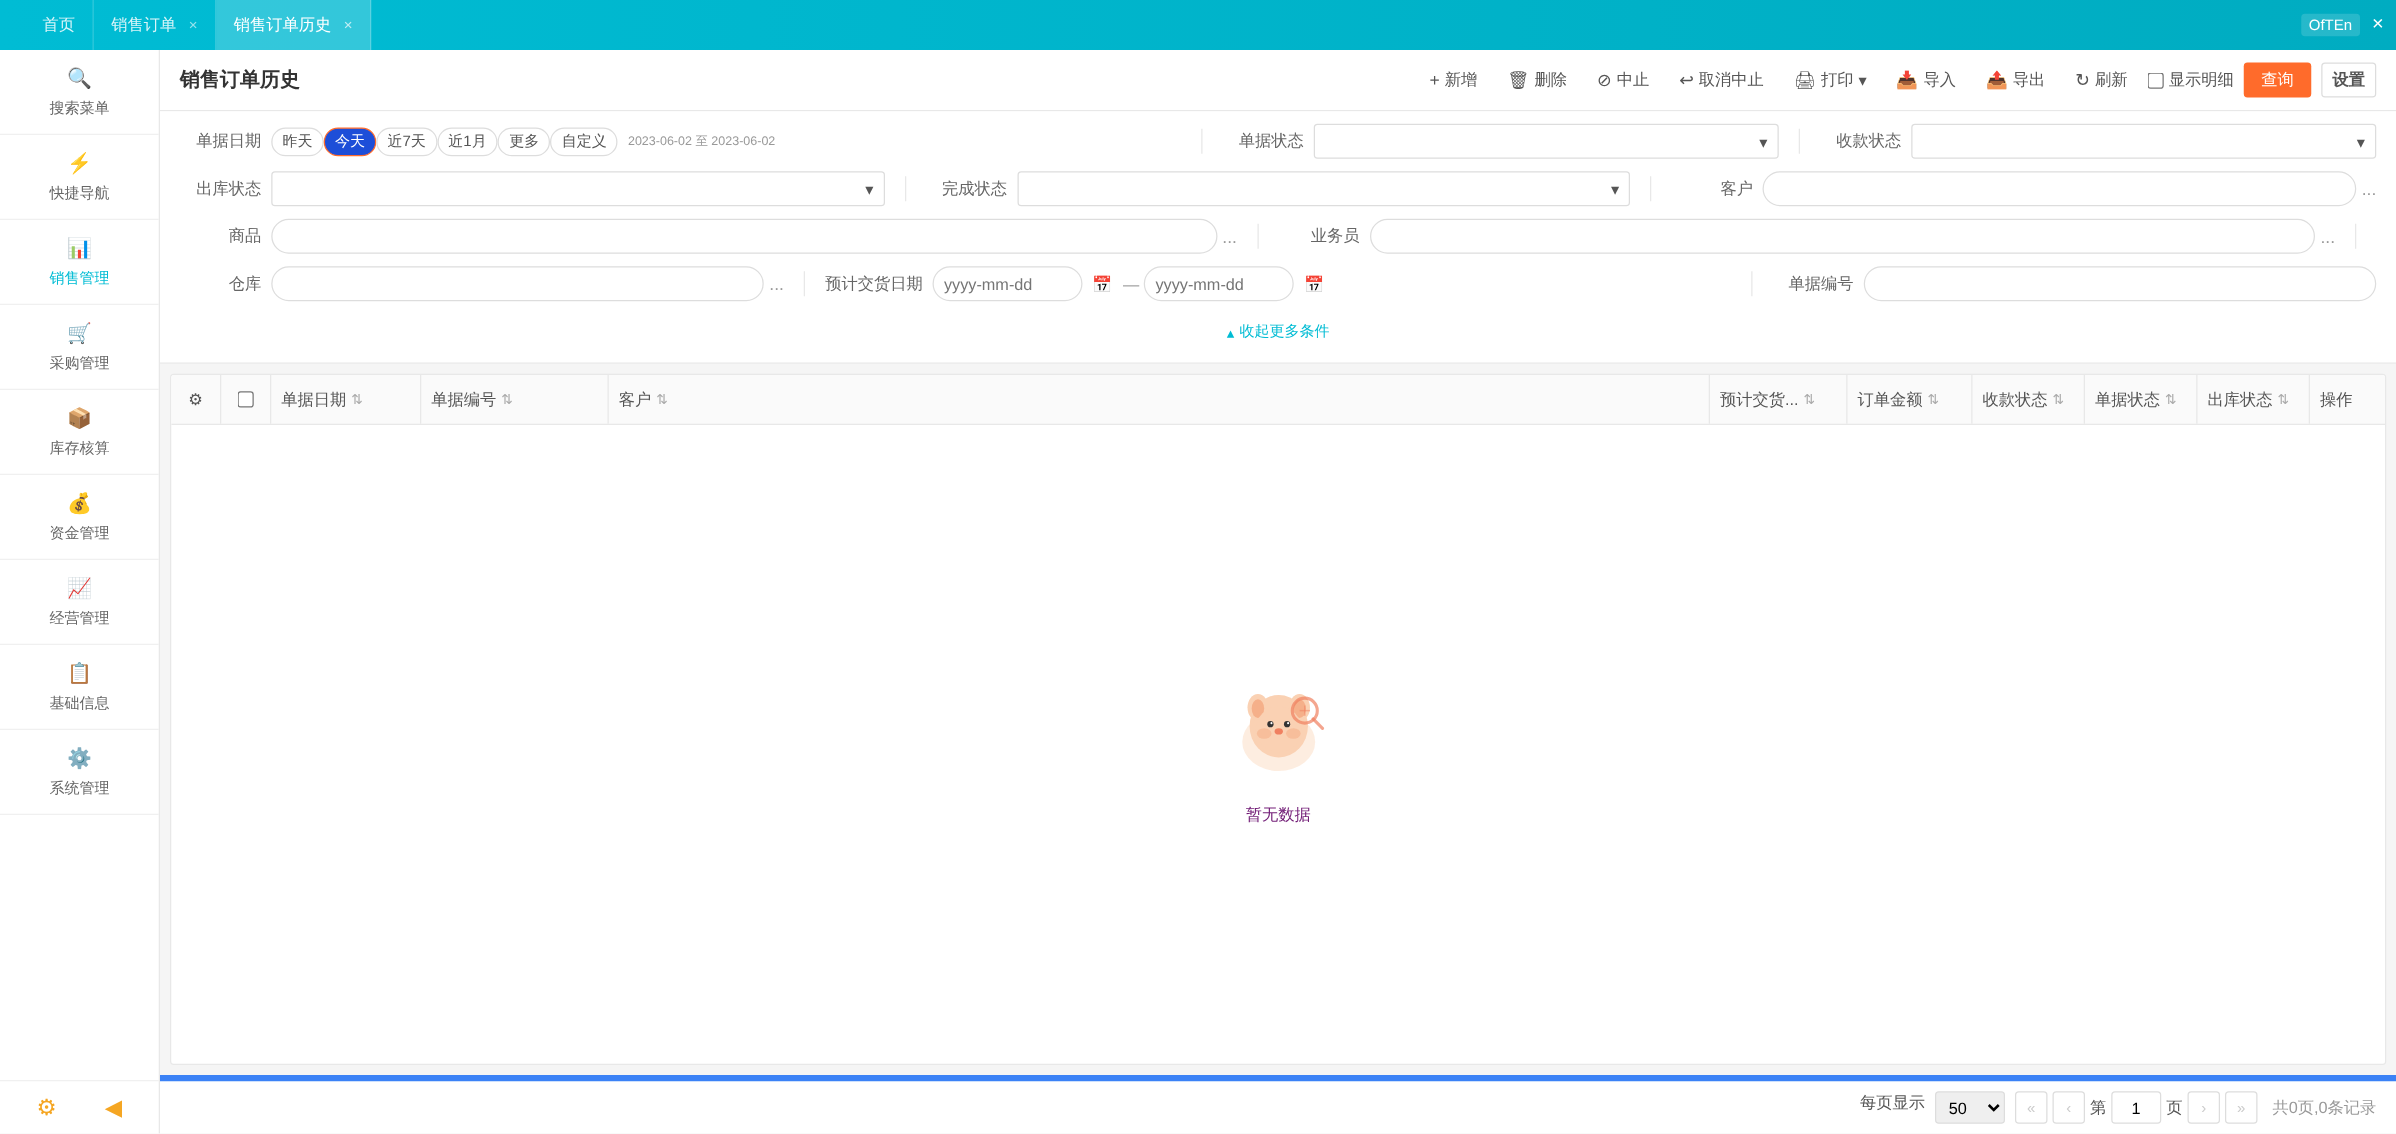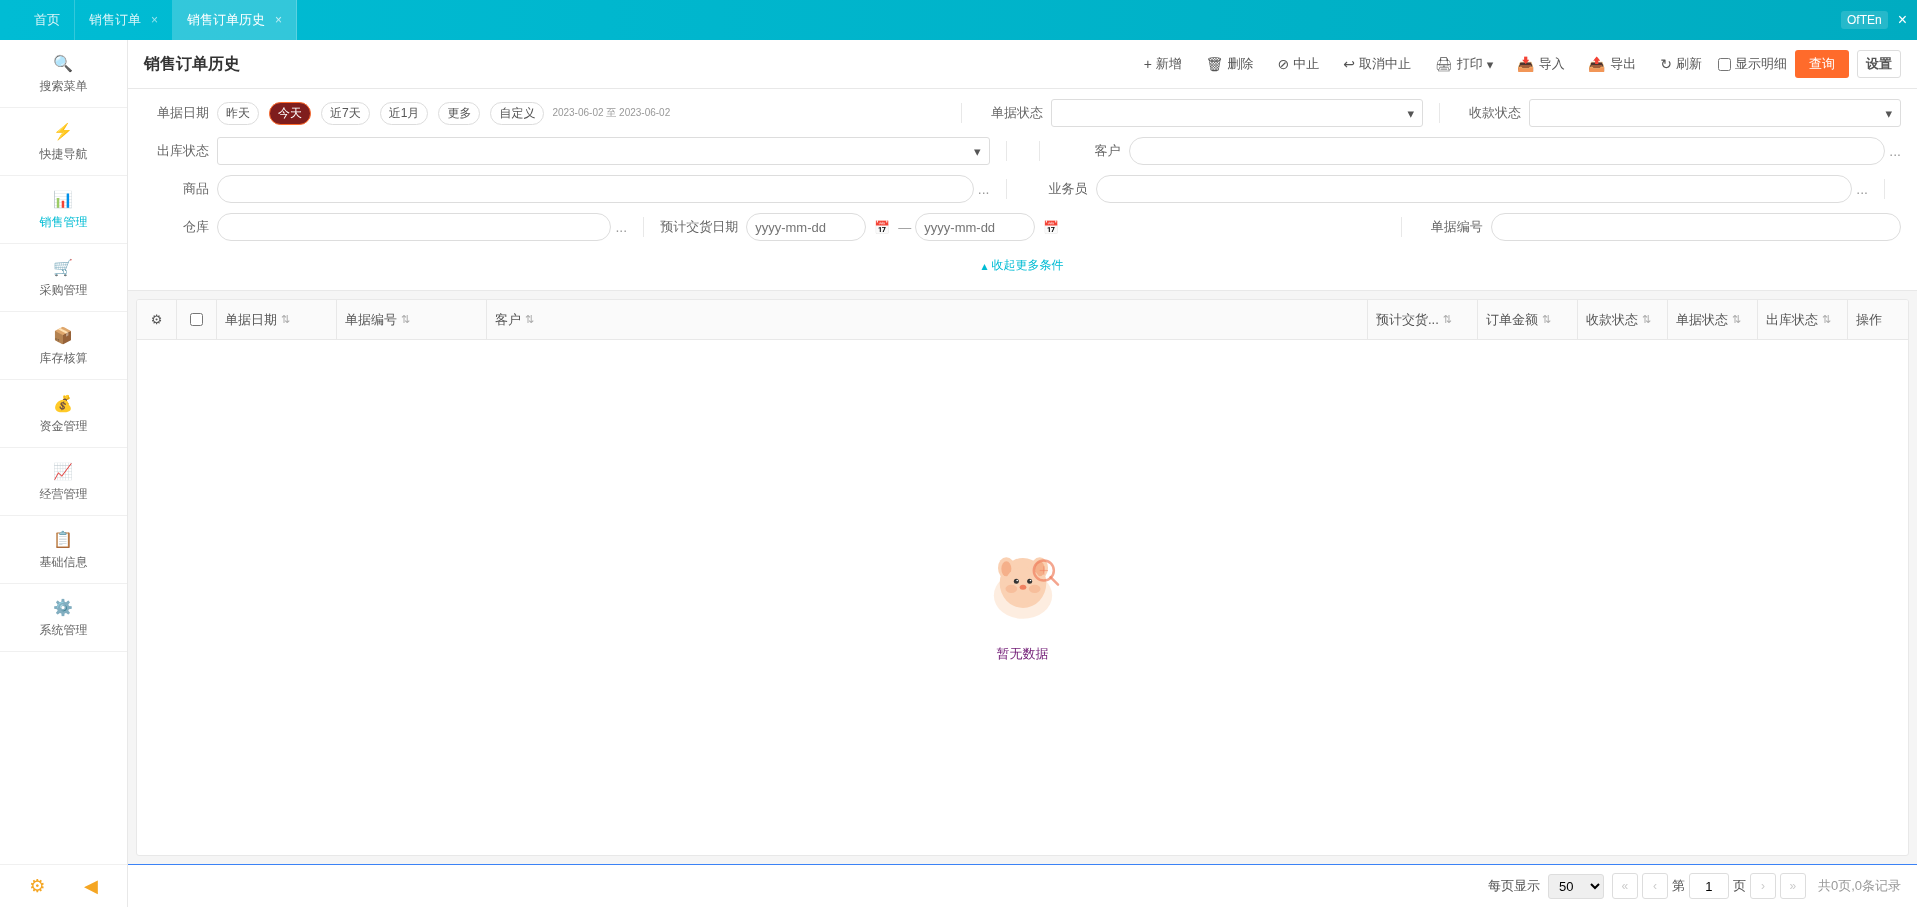--- a/index.html
+++ b/index.html
@@ -205,34 +205,34 @@
     }
     .filter-control {
       flex: 1;
       display: flex;
       align-items: center;
       gap: 4px;
     }
     .date-quick-btns {
       display: flex;
       align-items: center;
-      gap: 10px;
+      gap: 0;
       flex-wrap: nowrap;
     }
     .date-quick-btn {
       padding: 2px 8px;
       border: 1px solid #ddd;
       border-radius: 12px;
       cursor: pointer;
       font-size: 12px;
       color: #555;
       background: white;
     }
     .date-quick-btn.active {
-      background: #7f1d1d;
+      background: #1d4ed8;
       color: white;
       border-color: #ff6b2b;
     }
     .date-range-text {
       font-size: 10px;
       color: #999;
       margin-left: 4px;
     }
     .filter-select {
       flex: 1;
@@ -344,24 +344,23 @@
       height: 100px;
     }
     .empty-text {
       font-size: 13px;
       color: #701a75;
     }
 
     
     .footer {
       background: white;
-      border-top: 1px solid #3b82f6;
+      border-top: 5px solid #3b82f6;
       padding: 8px 16px;
       display: flex;
-      align-items: center;
       justify-content: flex-end;
       gap: 8px;
       flex-shrink: 0;
     }
     .per-page-label { font-size: 13px; color: #555; }
     .per-page-select {
       border: 1px solid #ddd;
       border-radius: 3px;
       padding: 3px 6px;
       font-size: 13px;
@@ -559,20 +558,27 @@
 
       <div class="filter-row">
         <div class="filter-item">
           <span class="filter-label">出库状态</span>
           <div class="filter-select">
             <span></span>
             <span class="chevron-down"></span>
           </div>
         </div>
         <div class="divider-v"></div>
+        <div class="filter-item">
+          <span class="filter-label">完成状态</span>
+          <div class="filter-select">
+            <span></span>
+            <span class="chevron-down"></span>
+          </div>
+        </div>
         <div class="divider-v"></div>
         <div class="filter-item">
           <span class="filter-label">客户</span>
           <div class="filter-control">
             <div class="filter-input" style="flex: 1; display: flex; align-items: center;"></div>
             <span class="filter-dots">...</span>
           </div>
         </div>
       </div>
 

